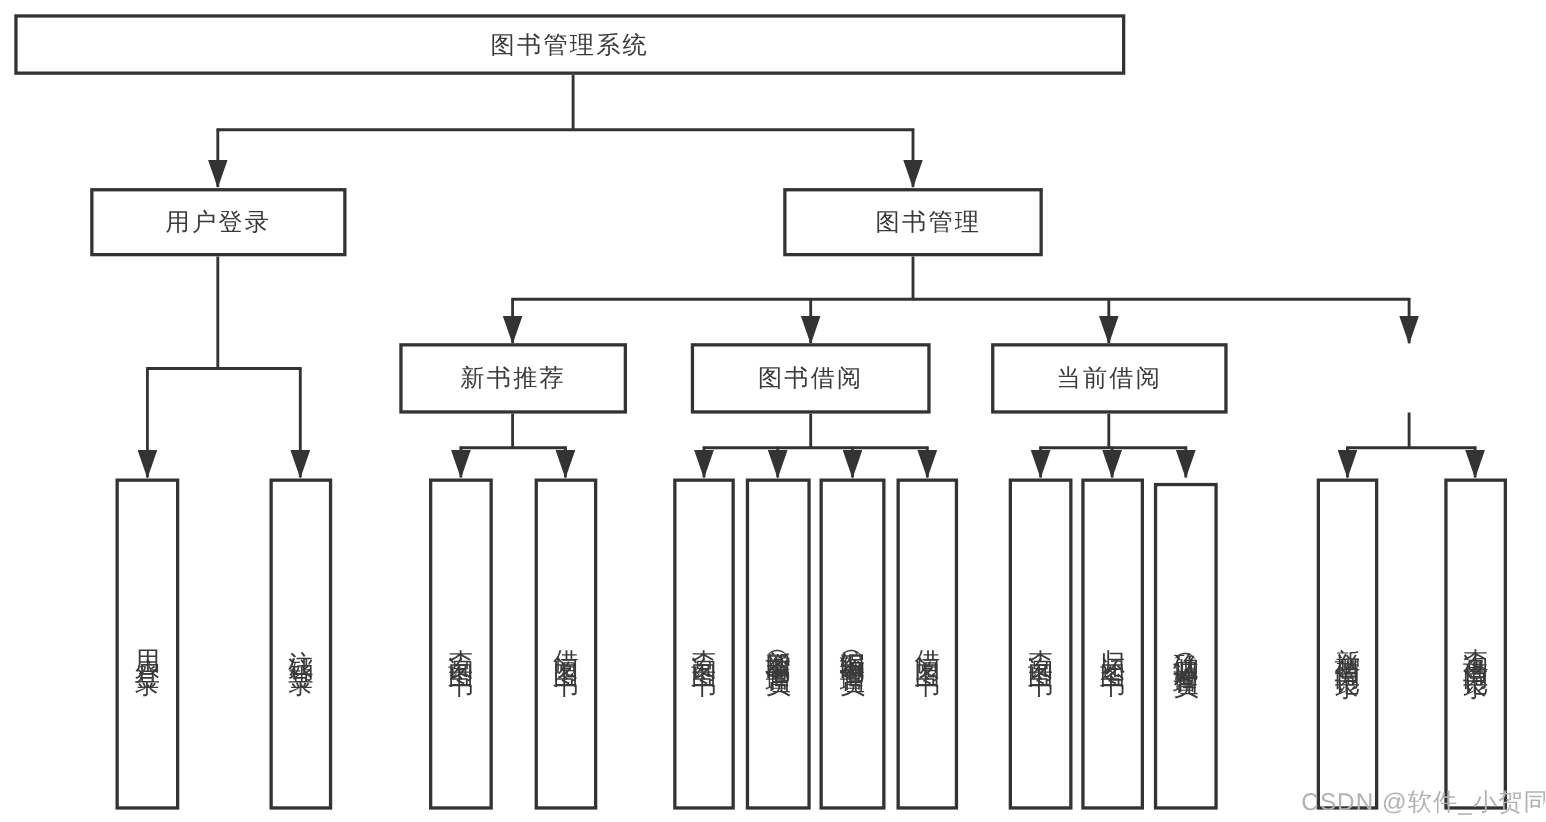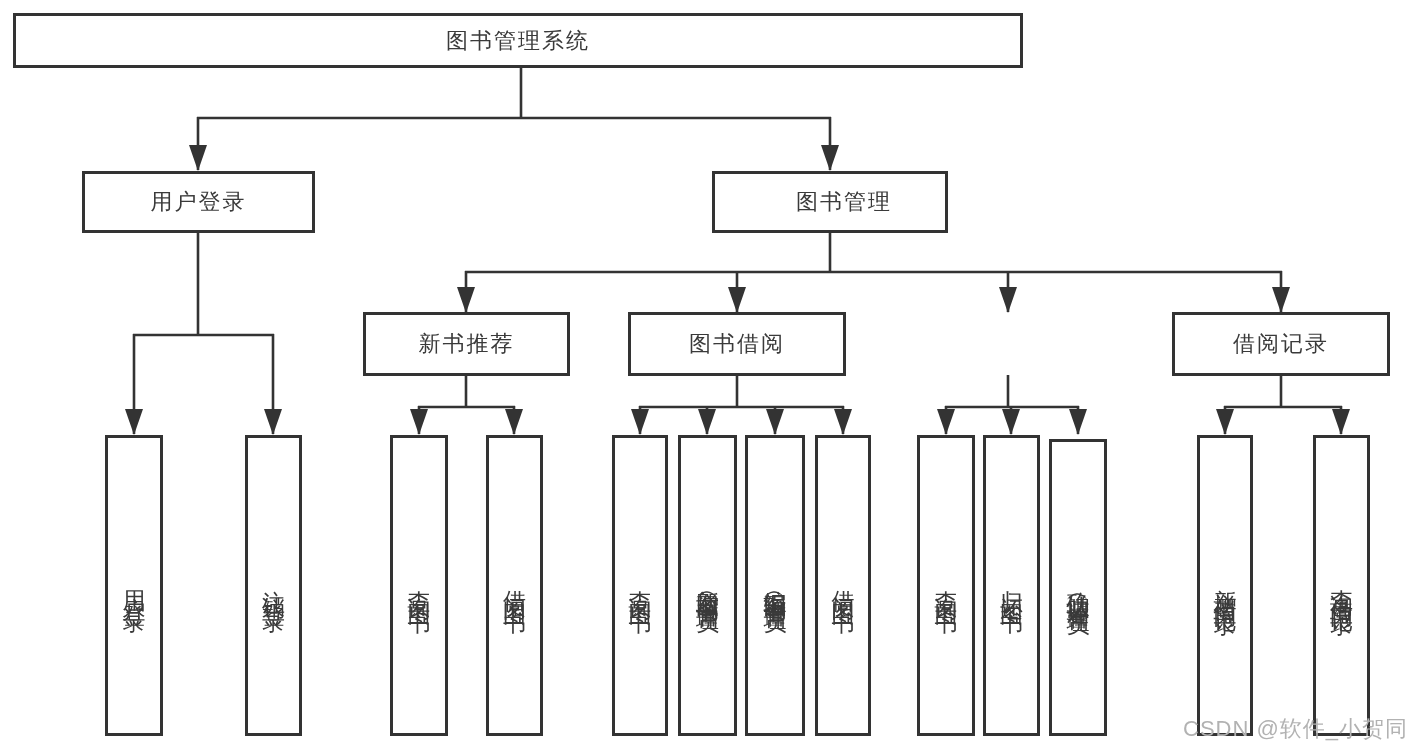--- a/index.html
+++ b/index.html
@@ -1,18 +1,18 @@
 <!DOCTYPE html>
 <html><head>
 <meta charset="utf-8">
 <style>
   html,body{margin:0;padding:0;background:#ffffff;}
   #canvas{
     position:relative;width:1405px;height:747px;background:#ffffff;overflow:hidden;
-    font-family:"Liberation Sans","DejaVu Sans",sans-serif;color:#3a3a3a;
+    font-family:"Liberation Sans","DejaVu Sans",sans-serif;color:#3a3a3a;border-radius:24px;
   }
   #edges{position:absolute;left:0;top:0;pointer-events:none;}
   .node{
     position:absolute;box-sizing:border-box;background:#ffffff;
     border:3px solid #333333;display:flex;align-items:center;justify-content:center;
     font-size:22px;letter-spacing:2px;color:#3a3a3a;z-index:2;
   }
   .vnode{
     writing-mode:vertical-rl;text-orientation:mixed;
     font-size:23px;letter-spacing:7px;line-height:1;
@@ -77,21 +77,21 @@
     </g>
   </svg>
 
   <div class="node" style="left:13px;top:13px;width:1010px;height:55px;">图书管理系统</div>
 
   <div class="node" style="left:82px;top:171px;width:233px;height:62px;">用户登录</div>
   <div class="node" style="left:712px;top:171px;width:236px;height:62px;padding-left:28px;">图书管理</div>
 
   <div class="node" style="left:628px;top:312px;width:218px;height:64px;">图书借阅</div>
   <div class="node" style="left:363px;top:312px;width:207px;height:64px;">新书推荐</div>
-  <div class="node" style="left:1172px;top:312px;width:218px;height:64px;">借阅记录</div>
+  <div class="node" style="left:901px;top:312px;width:215px;height:64px;">当前借阅</div>
 
   <div class="node vnode" style="left:105px;top:435px;width:58px;height:301px;">用户登录</div>
   <div class="node vnode" style="left:245px;top:435px;width:57px;height:301px;">注销登录</div>
 
   <div class="node vnode" style="left:390px;top:435px;width:58px;height:301px;">查询图书</div>
   <div class="node vnode" style="left:486px;top:435px;width:57px;height:301px;">借阅图书</div>
 
   <div class="node vnode" style="left:612px;top:435px;width:56px;height:301px;">查询图书</div>
   <div class="node vnode" style="left:678px;top:435px;width:59px;height:301px;letter-spacing:3px;">新增图书（管理员）</div>
   <div class="node vnode" style="left:745px;top:435px;width:60px;height:301px;letter-spacing:3px;">编辑图书（管理员）</div>

